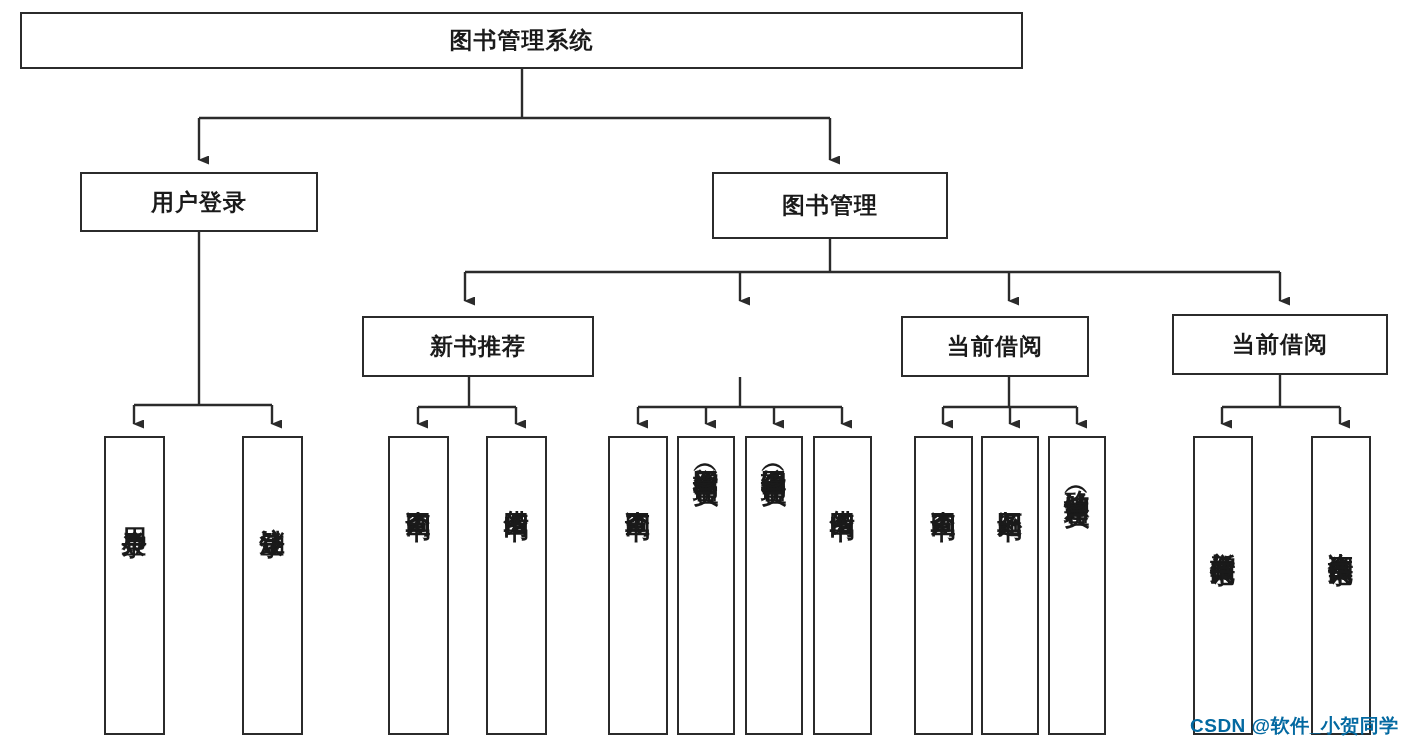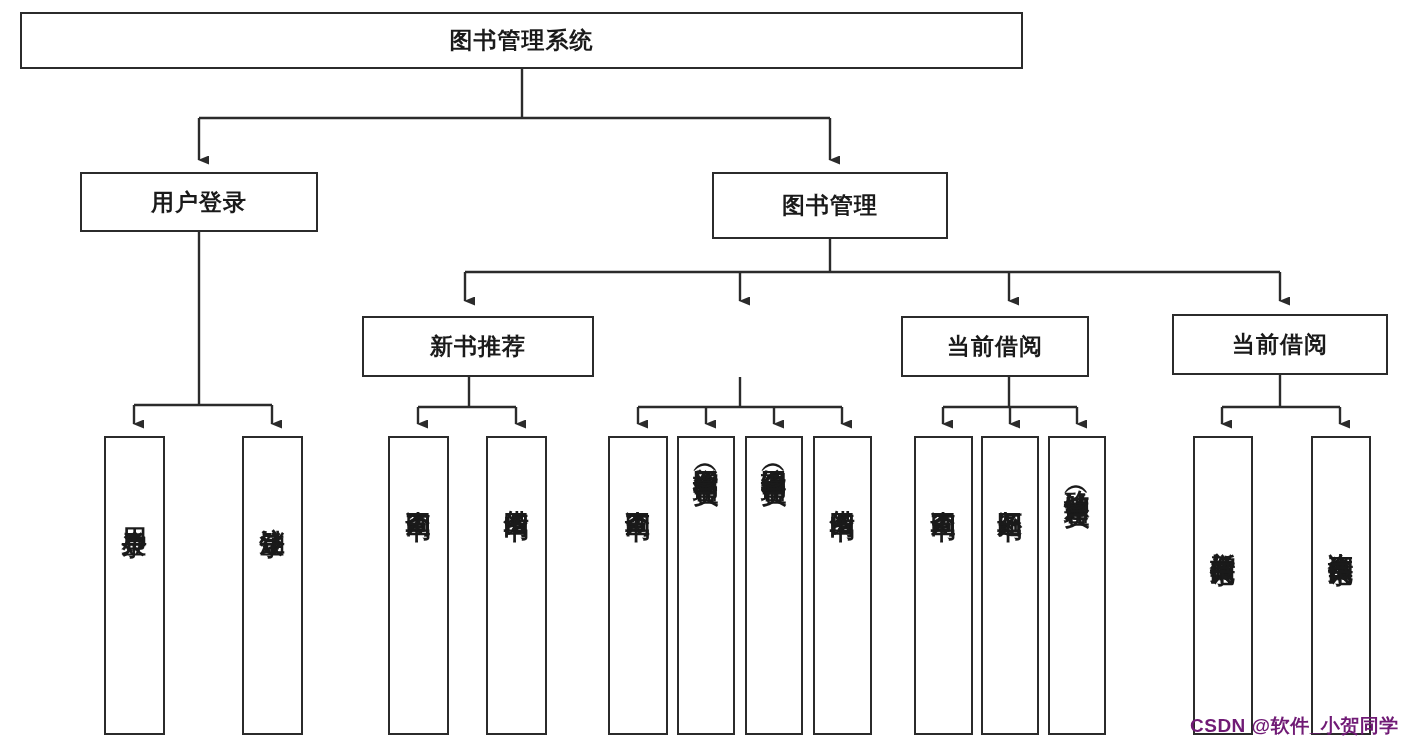--- a/index.html
+++ b/index.html
@@ -66,21 +66,21 @@
     padding-top: 42px;
   }
   .node.vert.mid4 .node-label {
     padding-top: 22px;
   }
   #watermark {
     position: absolute;
     left: 1190px;
     top: 713px;
     font-size: 19px;
-    color: #701a75;
+    color: #0369a1;
     white-space: nowrap;
     z-index: 5;
     letter-spacing: 0.5px;
   }
 </style>
 </head>
 <body>
 
 <div id="diagram-root">
 

